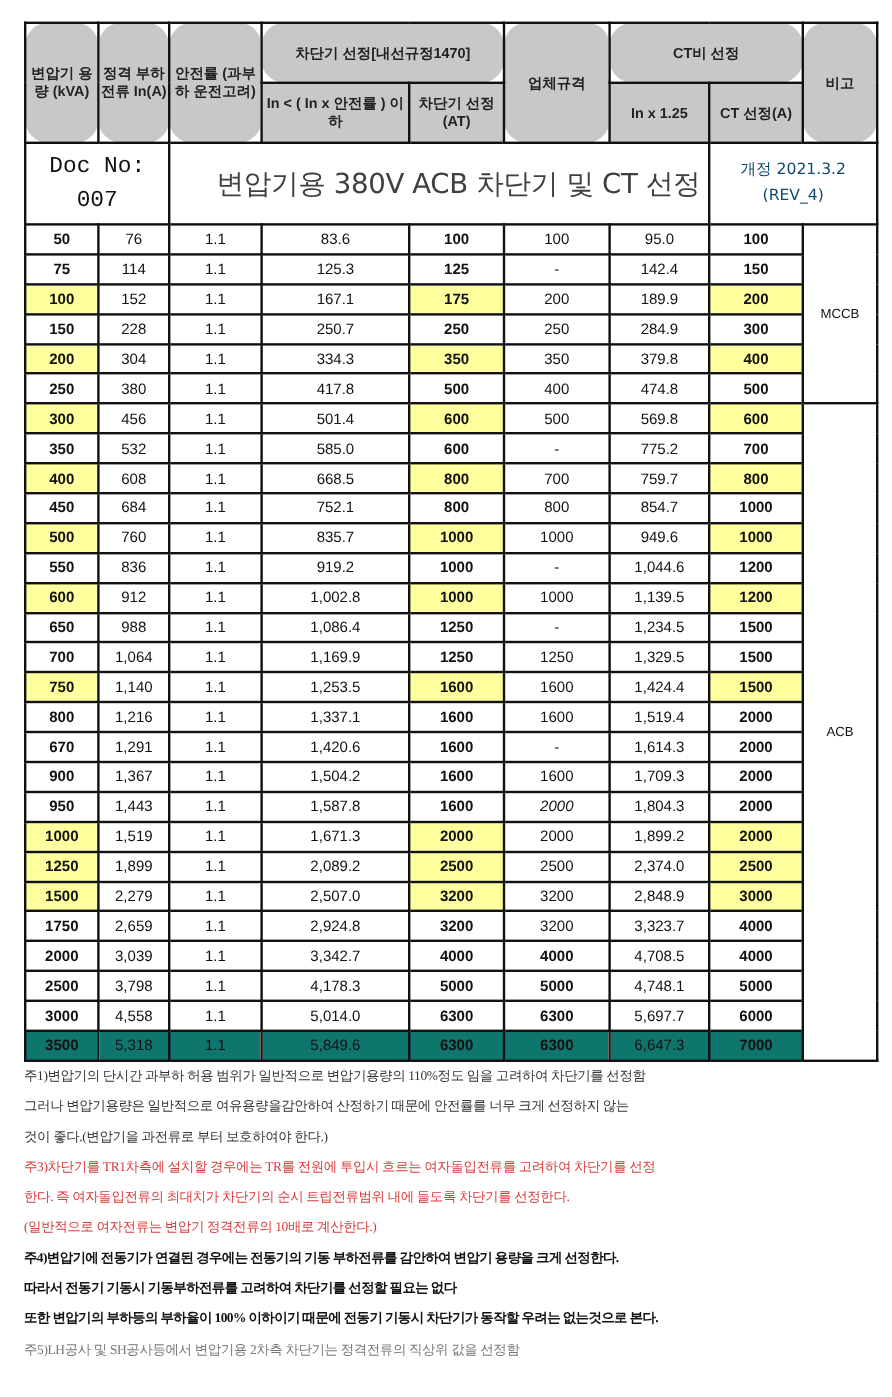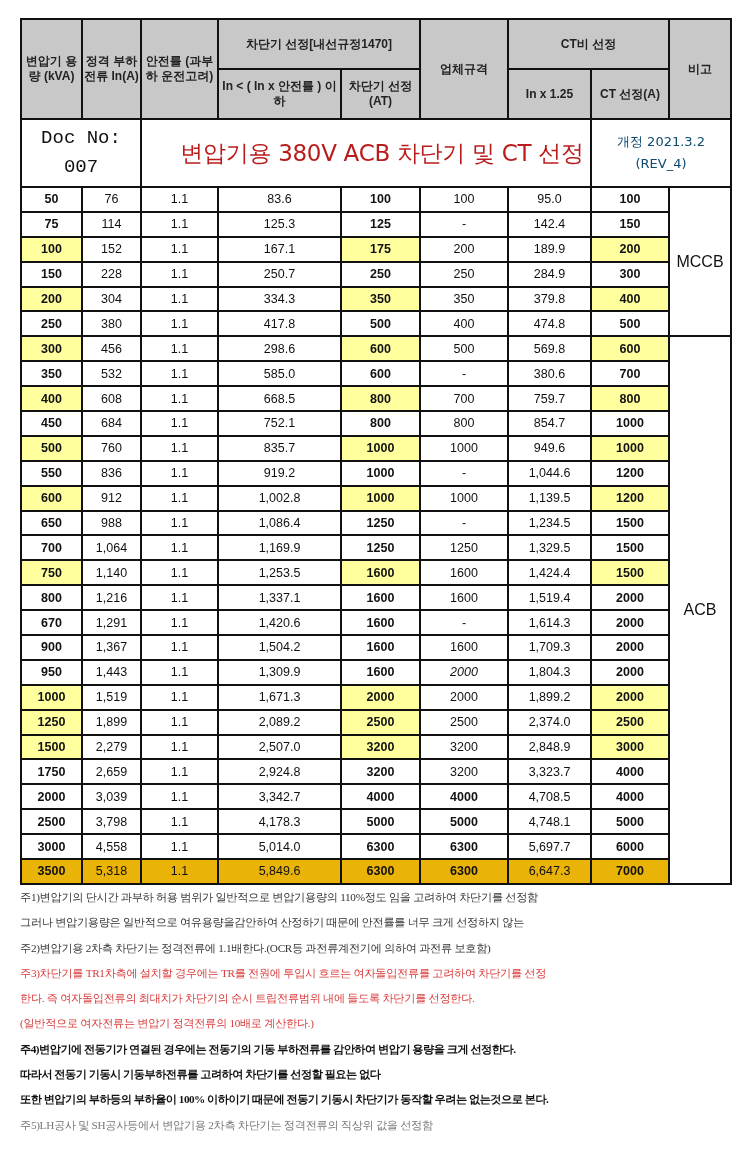--- a/index.html
+++ b/index.html
@@ -3,30 +3,30 @@
 <meta charset="utf-8">
 <style>
   html, body { margin:0; padding:0; background:#ffffff; }
   body { width:743px; height:1164px; position:relative; overflow:hidden;
          font-family:"Liberation Sans","DejaVu Sans",sans-serif; color:#111; }
   .doc { position:absolute; left:20px; top:18px; width:710px; }
   table { border-collapse:collapse; table-layout:fixed; width:710px; }
   td, th { border:2px solid #111; text-align:center; vertical-align:middle; padding:0; overflow:hidden; }
   .title-row td { height:66px; background:#fff; }
   .docno { font-family:Liberation Mono, monospace; font-size:19px; line-height:29px; color:#111; font-weight:normal; }
-  .main-title { font-family:"DejaVu Sans",sans-serif; font-size:23px; color:#b91c1c; letter-spacing:-0.3px;padding-left:32px; }
+  .main-title { font-family:"DejaVu Sans",sans-serif; font-size:23px; color:#404040; letter-spacing:-0.3px;padding-left:32px; }
   .rev { font-family:"DejaVu Sans",sans-serif; font-size:13px; line-height:22px; color:#0c4a6e; }
   thead th { background:#c8c8c8; font-weight:bold; font-size:12px; color:#222; line-height:15px; }
-  .h1 th { height:48px; }
+  .h1 th { height:48px;border-radius:19px; }
   .h2 th { height:48px; }
   tbody td { height:22.9px; font-size:12.5px; color:#111; background:#fff; }
   tbody td.b { font-weight:bold; }
   tbody td.y { background:#ffff9e; }
-  tbody tr.g td { background:#eab308; }
-  tbody td.note { background:#fff; font-size:16px; }
+  tbody tr.g td { background:#0f766e; }
+  tbody td.note { background:#fff; font-size:11px; }
   td.it { font-style:italic; }
   .footnotes { position:absolute; left:20px; top:885px; width:710px; font-family:Liberation Serif, serif; font-size:11.2px; }
   .fn { height:25.3px; line-height:25.3px; white-space:nowrap; color:#333; letter-spacing:-0.3px; }
   .fn.red { color:#d83a3a; }
   .fn.bold { font-weight:bold; color:#111; letter-spacing:-0.5px; }
   .fn.gray { color:#777; }
 </style>
 </head>
 <body>
 
@@ -132,35 +132,35 @@
           <td class="">417.8</td>
           <td class="b">500</td>
           <td class="">400</td>
           <td class="">474.8</td>
           <td class="b">500</td>
         </tr>
         <tr>
           <td class="b y">300</td>
           <td class="">456</td>
           <td class="">1.1</td>
-          <td class="">298.6</td>
+          <td class="">501.4</td>
           <td class="b y">600</td>
           <td class="">500</td>
           <td class="">569.8</td>
           <td class="b y">600</td>
           <td class="note" rowspan="22">ACB</td>
         </tr>
         <tr>
           <td class="b">350</td>
           <td class="">532</td>
           <td class="">1.1</td>
           <td class="">585.0</td>
           <td class="b">600</td>
           <td class="">-</td>
-          <td class="">380.6</td>
+          <td class="">775.2</td>
           <td class="b">700</td>
         </tr>
         <tr>
           <td class="b y">400</td>
           <td class="">608</td>
           <td class="">1.1</td>
           <td class="">668.5</td>
           <td class="b y">800</td>
           <td class="">700</td>
           <td class="">759.7</td>
@@ -263,21 +263,21 @@
           <td class="">1,504.2</td>
           <td class="b">1600</td>
           <td class="">1600</td>
           <td class="">1,709.3</td>
           <td class="b">2000</td>
         </tr>
         <tr>
           <td class="b">950</td>
           <td class="">1,443</td>
           <td class="">1.1</td>
-          <td class="">1,309.9</td>
+          <td class="">1,587.8</td>
           <td class="b">1600</td>
           <td class="it">2000</td>
           <td class="">1,804.3</td>
           <td class="b">2000</td>
         </tr>
         <tr>
           <td class="b y">1000</td>
           <td class="">1,519</td>
           <td class="">1.1</td>
           <td class="">1,671.3</td>
@@ -356,21 +356,21 @@
           <td class="">6,647.3</td>
           <td class="b">7000</td>
         </tr>
       </tbody>
   </table>
 </div>
 
 <div class="footnotes" id="footnotes">
     <div class="fn normal">주1)변압기의 단시간 과부하 허용 범위가 일반적으로  변압기용량의 110%정도 임을 고려하여 차단기를 선정함</div>
     <div class="fn normal"> 그러나 변압기용량은 일반적으로 여유용량을감안하여 산정하기 때문에 안전률를 너무 크게 선정하지 않는</div>
-    <div class="fn normal">주2)변압기용 2차측 차단기는 정격전류에 1.1배한다.(OCR등 과전류계전기에 의하여 과전류 보호함)</div>
+    <div class="fn normal">것이 좋다.(변압기을 과전류로 부터 보호하여야 한다.)</div>
     <div class="fn red">주3)차단기를 TR1차측에 설치할 경우에는 TR를 전원에 투입시 흐르는 여자돌입전류를 고려하여 차단기를 선정</div>
     <div class="fn red">한다. 즉 여자돌입전류의 최대치가 차단기의 순시 트립전류범위 내에 들도록 차단기를 선정한다.</div>
     <div class="fn red">(일반적으로 여자전류는 변압기 정격전류의 10배로 계산한다.)</div>
     <div class="fn bold">주4)변압기에 전동기가 연결된 경우에는 전동기의 기동 부하전류를 감안하여 변압기 용량을 크게 선정한다.</div>
     <div class="fn bold">따라서 전동기 기동시 기동부하전류를 고려하여 차단기를 선정할 필요는 없다</div>
     <div class="fn bold">또한 변압기의 부하등의 부하율이 100% 이하이기 때문에 전동기 기동시 차단기가 동작할 우려는 없는것으로 본다.</div>
     <div class="fn gray">주5)LH공사 및 SH공사등에서 변압기용 2차측 차단기는 정격전류의 직상위 값을 선정함</div>
   </div>
 
 </body></html>

